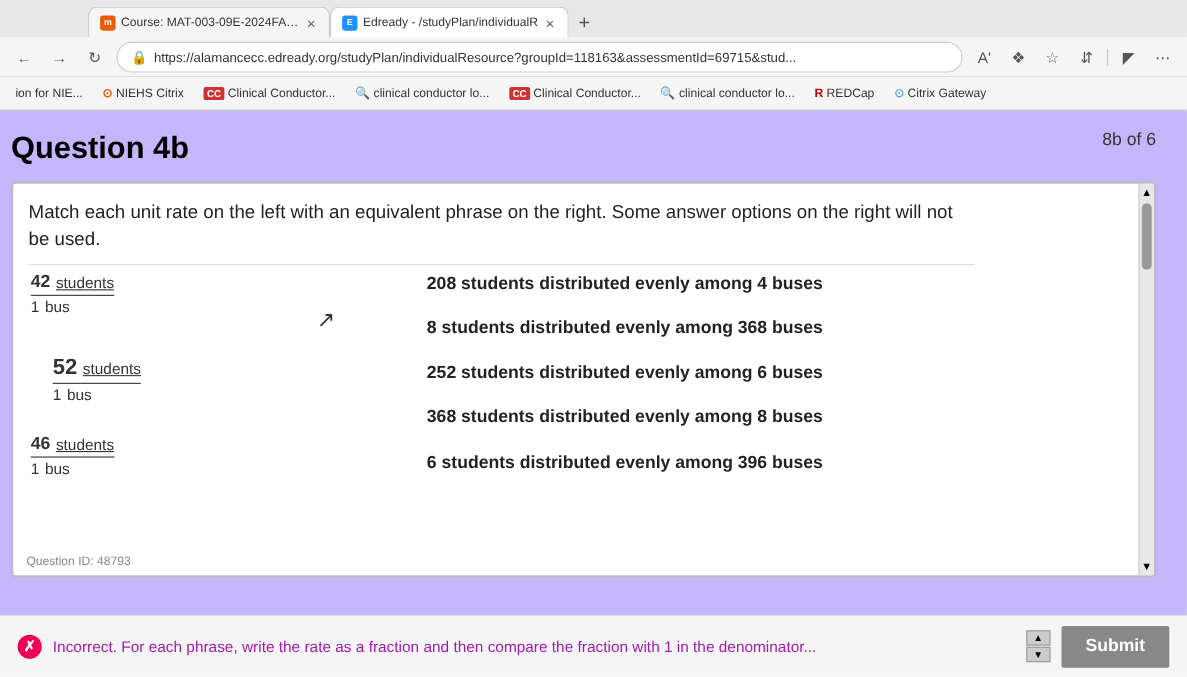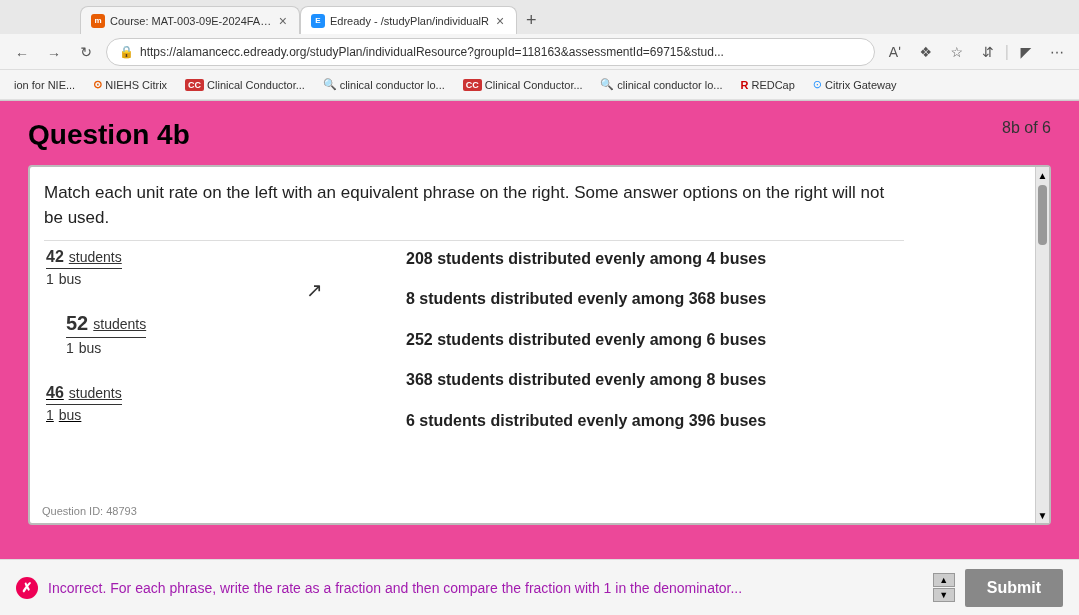--- a/index.html
+++ b/index.html
@@ -118,36 +118,36 @@
       <span style="color:#cc0000;font-weight:bold;">R</span>
       <span>REDCap</span>
     </div>
     <div class="bookmark-item">
       <span style="color:#1e90ff;">⊙</span>
       <span>Citrix Gateway</span>
     </div>
   </div>
 </div>
 
-<div style="background:#ec4899; padding: 18px 28px 10px 28px; height: 458px; overflow: hidden; position: relative;">
+<div style="background:#c4b5fd; padding: 18px 28px 10px 10px; height: 458px; overflow: hidden; position: relative;">
 
   <div class="question-header">
     <h1 class="question-title">Question 4b</h1>
     <span class="question-counter">8b of 6</span>
   </div>
 
   <div class="question-box">
 
     <div style="position:absolute; top:14px; left:14px; right:30px; font-size:17px; color:#222; line-height:1.45; padding-bottom:10px; border-bottom:1px solid #ddd; max-width:860px;">
       <span>Match each unit rate on the left with an equivalent phrase on the right. Some answer options on the right will not be used.</span>
     </div>
 
     <div style="margin-top:65px; flex: 0 0 240px;">
 
-      <div class="fraction-group" style="margin-bottom:25px;">
+      <div class="fraction-group" style="margin-bottom:36px;">
         <div style="display:inline-flex; flex-direction:column; align-items:flex-start;">
           <div style="display:flex; align-items:center; gap:5px; padding-bottom:2px; border-bottom: 1.5px solid #333;">
             <span style="font-size:16px; font-weight:bold; color:#333;">42</span>
             <span style="font-size:14px; text-decoration:underline; color:#333;">students</span>
           </div>
           <div style="display:flex; align-items:center; gap:5px; padding-top:2px;">
             <span style="font-size:14px; color:#333;">1</span>
             <span style="font-size:14px; color:#333;">bus</span>
           </div>
         </div>
@@ -160,21 +160,21 @@
             <span style="font-size:14px; text-decoration:underline; color:#333;">students</span>
           </div>
           <div style="display:flex; align-items:center; gap:5px; padding-top:2px;">
             <span style="font-size:14px; color:#333;">1</span>
             <span style="font-size:14px; color:#333;">bus</span>
           </div>
         </div>
       </div>
 
       <div class="fraction-group" style="margin-bottom:28px;">
-        <div style="display:inline-flex; flex-direction:column; align-items:flex-start;text-decoration:underline;">
+        <div style="display:inline-flex; flex-direction:column; align-items:flex-start;">
           <div style="display:flex; align-items:center; gap:5px; padding-bottom:2px; border-bottom: 1.5px solid #333;">
             <span style="font-size:16px; font-weight:bold; color:#333;">46</span>
             <span style="font-size:14px; text-decoration:underline; color:#333;">students</span>
           </div>
           <div style="display:flex; align-items:center; gap:5px; padding-top:2px;">
             <span style="font-size:14px; color:#333;">1</span>
             <span style="font-size:14px; color:#333;">bus</span>
           </div>
         </div>
       </div>

